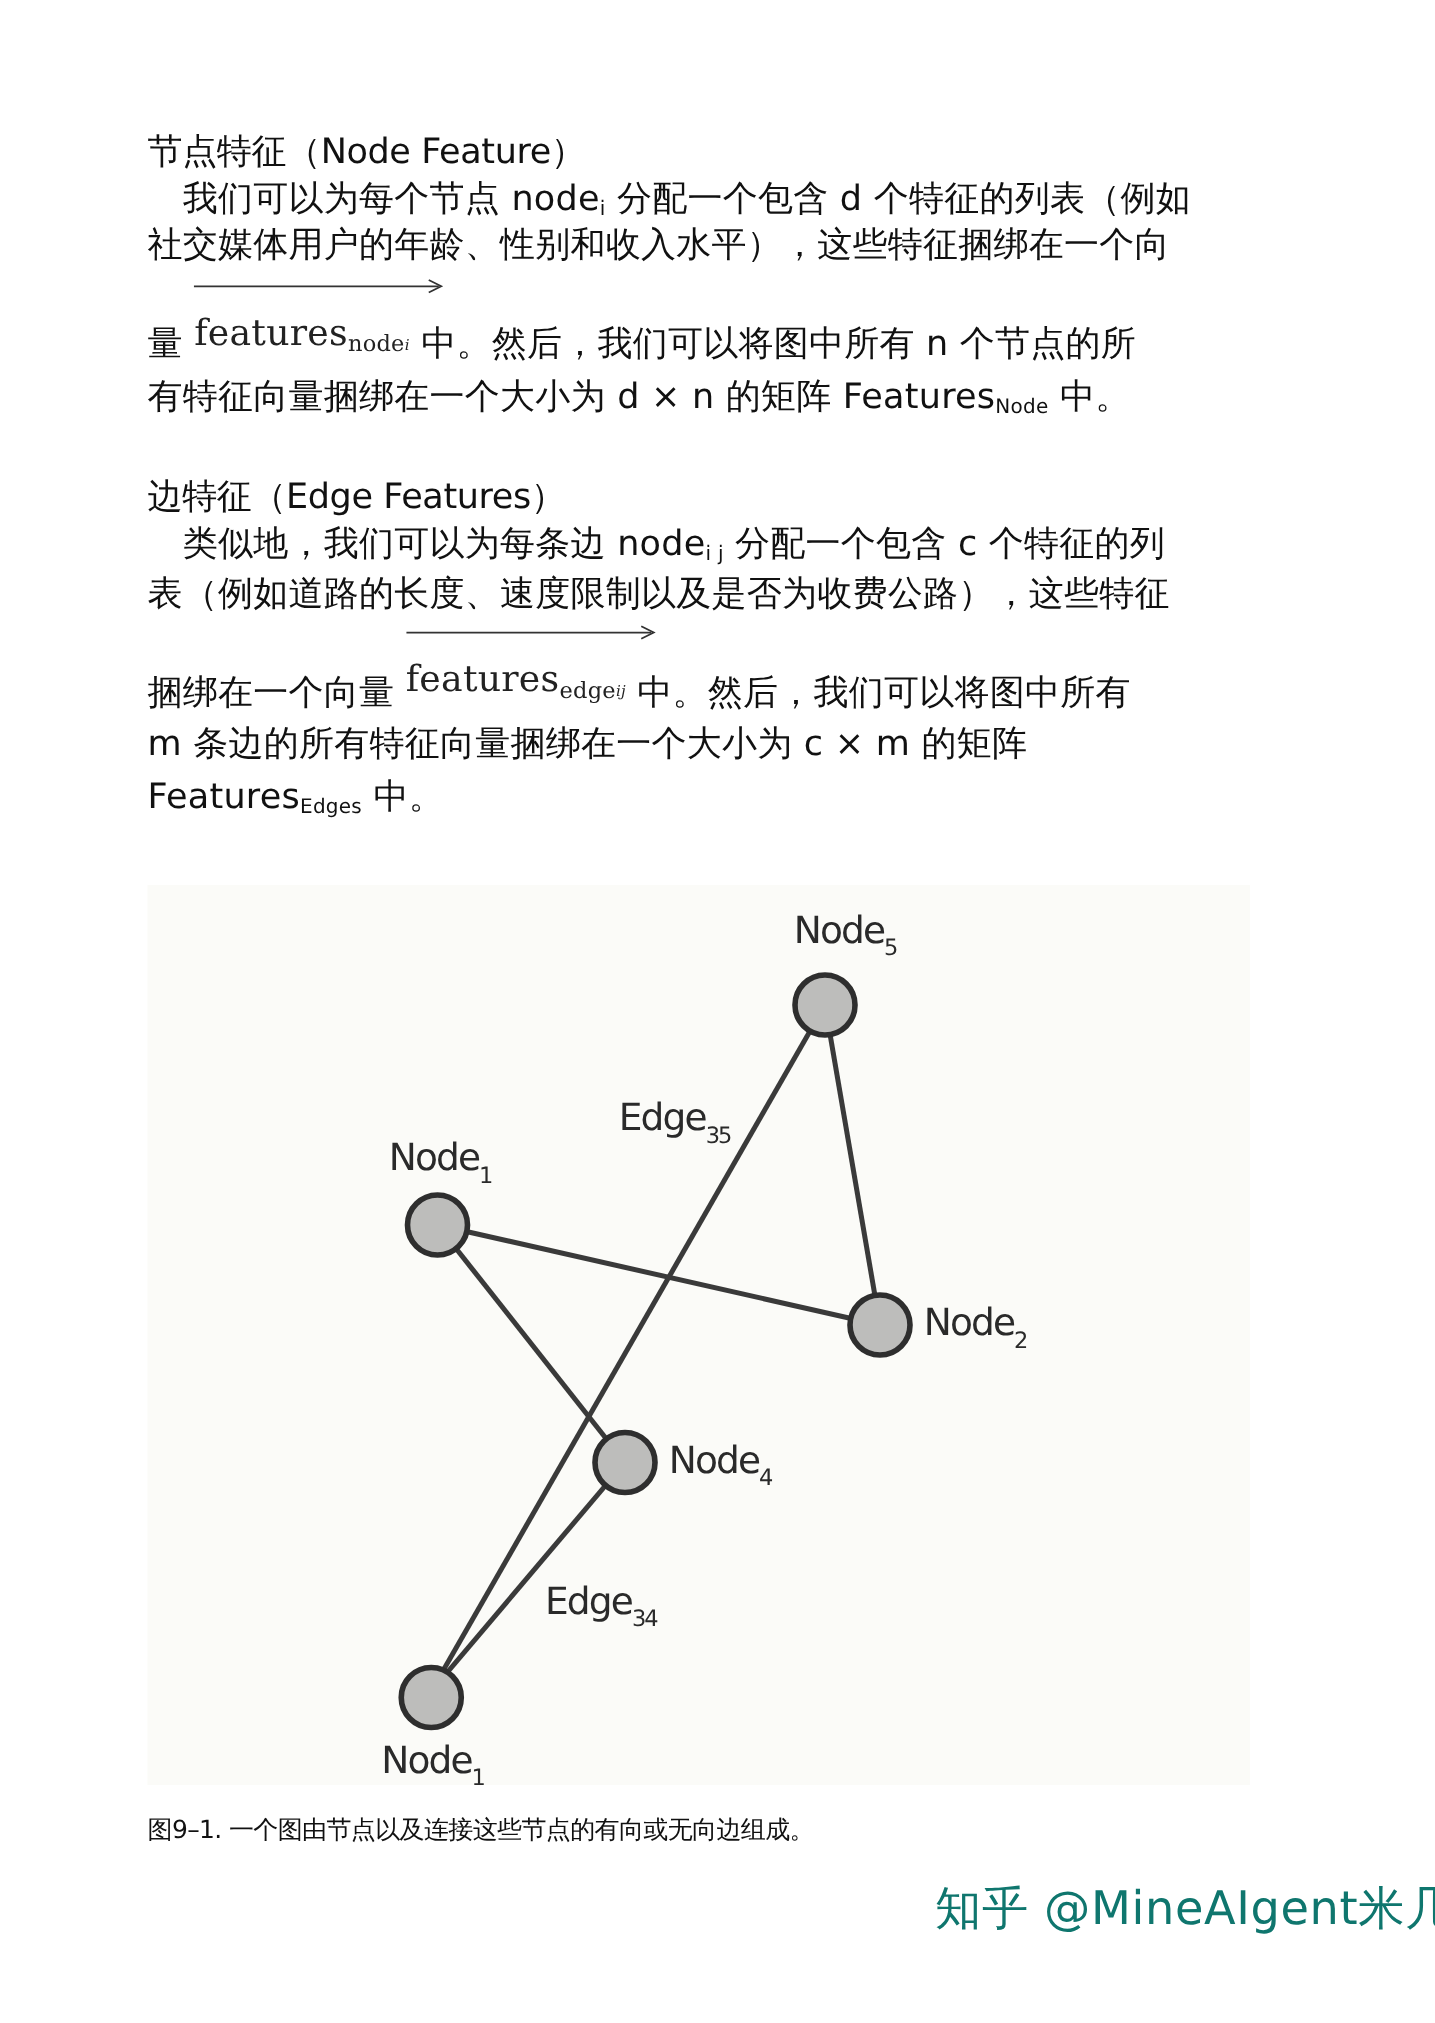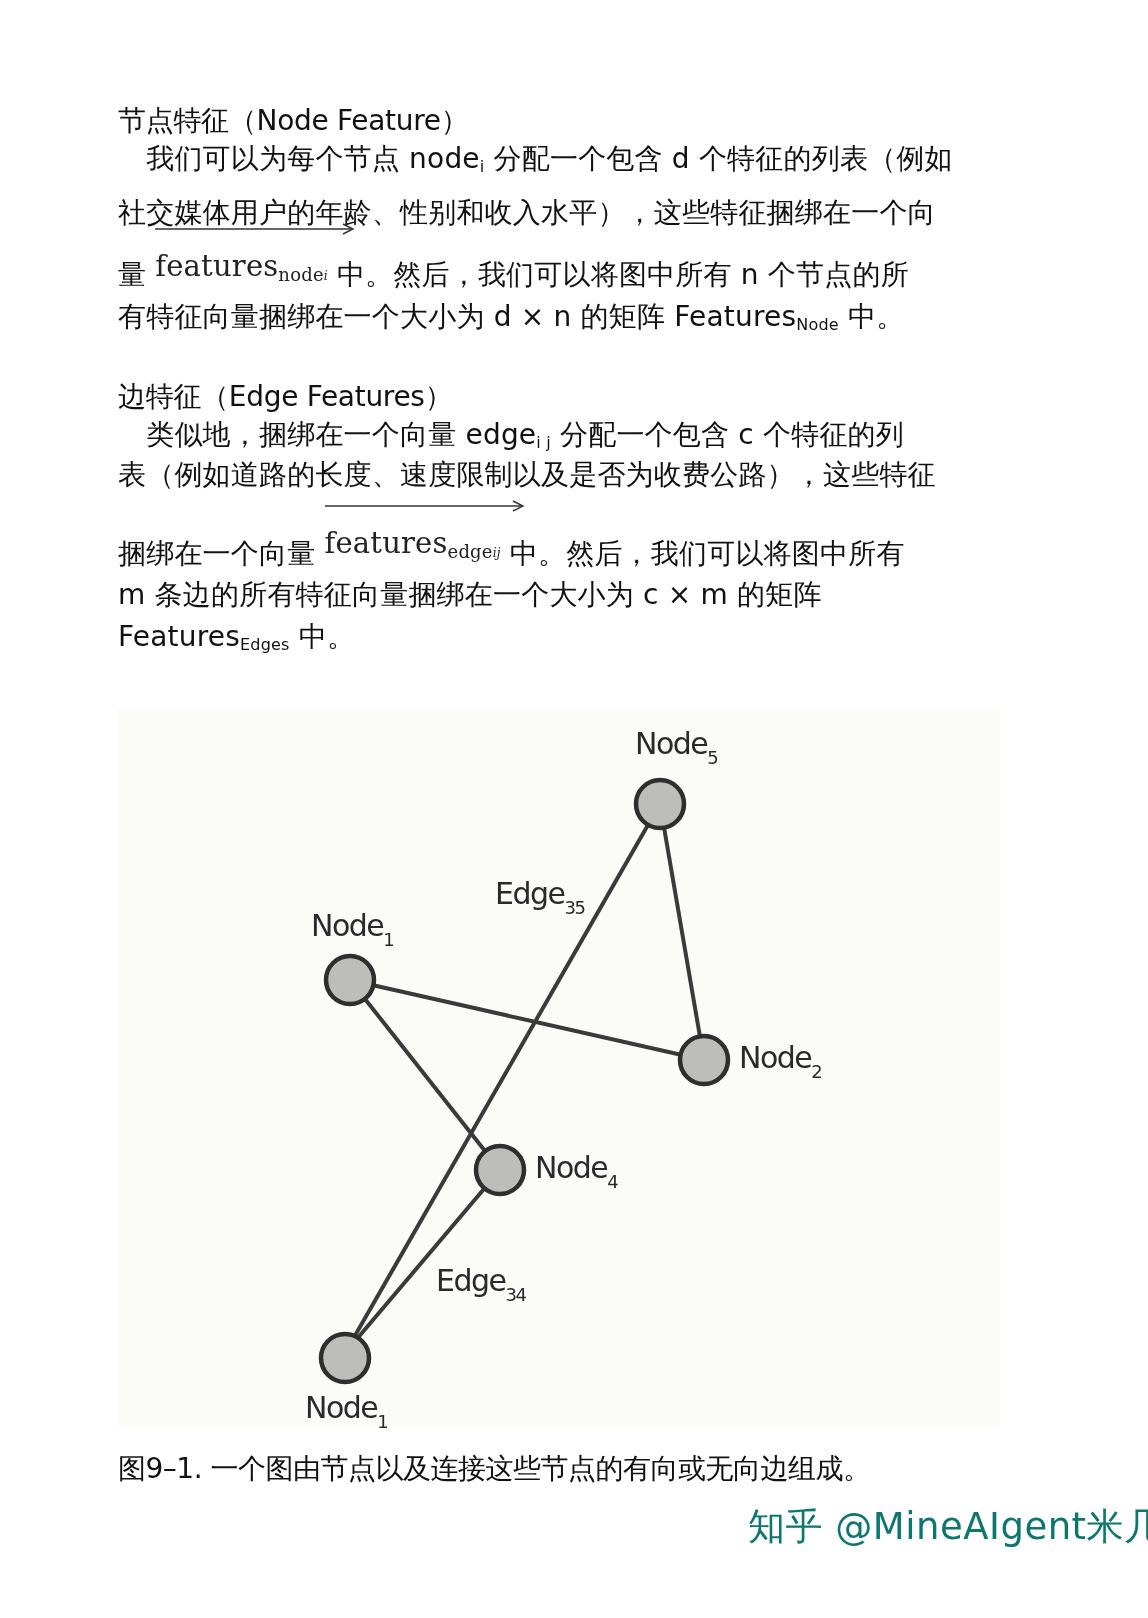--- a/index.html
+++ b/index.html
@@ -16,54 +16,54 @@
       font-size: 29px; color: #222; position: relative; display: inline-block;
     }
     .math .msub { font-size: 18px; vertical-align: -5px; }
     .math .msubsub { font-size: 12px; font-style: italic; vertical-align: -4px; }
     .vec-arrow { position: absolute; left: 0; right: 0; top: -26px; height: 12px; }
     .figure {
       position: absolute; left: 118px; top: 708px; width: 882px; height: 720px;
       background: #fbfbf8;
       text-align: center;
     }
-    .caption { font-size: 28px; letter-spacing: -0.5px; }
+    .caption { font-size: 20px; letter-spacing: -0.5px; }
     .watermark { font-size: 37px; color: #0f766e; letter-spacing: 0.5px; }
     .node-label { font-family: "DejaVu Sans", sans-serif; font-size: 30px; fill: #2a2a2a; letter-spacing: -1.5px; }
     .node-sub { font-size: 18px; }
   </style>
 </head>
 <body>
 
 <div class="abs heading" style="left:118px; top:102px;">节点特征（Node Feature）</div>
 
 <div class="abs body-line" style="left:118px; top:140px;">
   <span>　我们可以为每个节点 node</span><span class="sub">i</span><span> 分配一个包含 d 个特征的列表（例如</span>
 </div>
-<div class="abs body-line" style="left:118px; top:194px;">社交媒体用户的年龄、性别和收入水平），这些特征捆绑在一个向</div>
+<div class="abs body-line" style="left:118px; top:177px;">社交媒体用户的年龄、性别和收入水平），这些特征捆绑在一个向</div>
 
 <div class="abs body-line" style="left:118px; top:256px;">
   <span>量 </span>
   <span class="math" style="top:-8px;">
     <svg class="vec-arrow" viewBox="0 0 200 12" preserveAspectRatio="none">
       <line x1="0" y1="6" x2="196" y2="6" stroke="#333" stroke-width="1.4"></line>
       <path d="M188 1 L198 6 L188 11" fill="none" stroke="#333" stroke-width="1.4"></path>
     </svg>
     <span>features</span><span class="msub">node</span><span class="msubsub">i</span>
   </span>
   <span> 中。然后，我们可以将图中所有 n 个节点的所</span>
 </div>
 <div class="abs body-line" style="left:118px; top:298px;">
   <span>有特征向量捆绑在一个大小为 d × n 的矩阵 Features</span><span class="sub">Node</span><span> 中。</span>
 </div>
 
 <div class="abs heading" style="left:118px; top:378px;">边特征（Edge Features）</div>
 
 <div class="abs body-line" style="left:118px; top:416px;">
-  <span>　类似地，捆绑在一个向量 edge</span><span class="sub">i j</span><span> 分配一个包含 c 个特征的列</span>
+  <span>　类似地，我们可以为每条边 node</span><span class="sub">i j</span><span> 分配一个包含 c 个特征的列</span>
 </div>
 <div class="abs body-line" style="left:118px; top:456px;text-align:center;">表（例如道路的长度、速度限制以及是否为收费公路），这些特征</div>
 
 <div class="abs body-line" style="left:118px; top:535px;">
   <span>捆绑在一个向量 </span>
   <span class="math" style="top:-10px;">
     <svg class="vec-arrow" viewBox="0 0 200 12" preserveAspectRatio="none">
       <line x1="0" y1="6" x2="196" y2="6" stroke="#333" stroke-width="1.4"></line>
       <path d="M188 1 L198 6 L188 11" fill="none" stroke="#333" stroke-width="1.4"></path>
     </svg>

